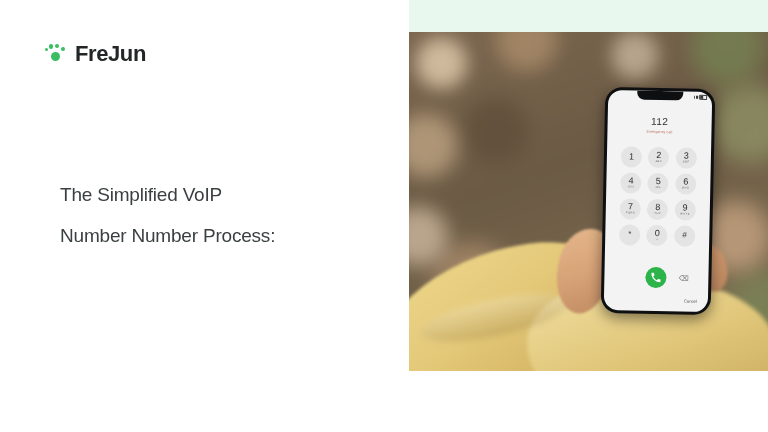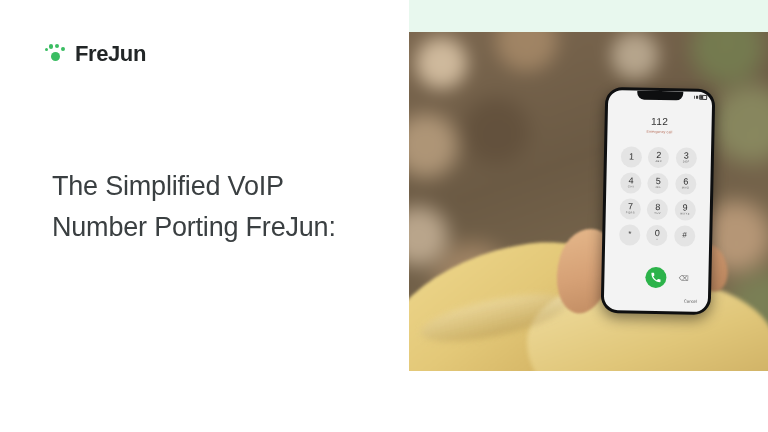--- a/index.html
+++ b/index.html
@@ -75,26 +75,26 @@
     line-height: 1;
     white-space: nowrap;
   }
 
   
   .headline {
     position: absolute;
     left: 44px;
     top: 158px;
     width: 340px;
-    font-size: 27px;
+    font-size: 19px;
     line-height: 41px;
     font-weight: normal;
     color: #3a3f41;
     letter-spacing: -0.2px;
-    margin: 8px;
+    margin: 16px;
   }
   .headline .ln { display: block; white-space: nowrap; }
 
   
   .photo {
     position: absolute;
     left: 409px;
     top: 32px;
     width: 359px;
     height: 348px;
@@ -360,21 +360,21 @@
         <i class="p2"></i>
         <i class="p3"></i>
         <i class="p4"></i>
         <i class="p5"></i>
     </span>
     <span class="logo-word">FreJun</span>
   </div>
 
   <h1 class="headline">
     <span class="ln">The Simplified VoIP</span>
-    <span class="ln">Number Porting FreJun:</span>
+    <span class="ln">Number Number Process:</span>
   </h1>
 
   <div class="photo">
     <div class="photo-bg"></div>
     <div class="sleeve"></div>
     <div class="sleeve2"></div>
     <div class="sleeve-fold"></div>
     <div class="thumb"></div>
     <div class="finger-a"></div>
     <div class="finger-b"></div>

